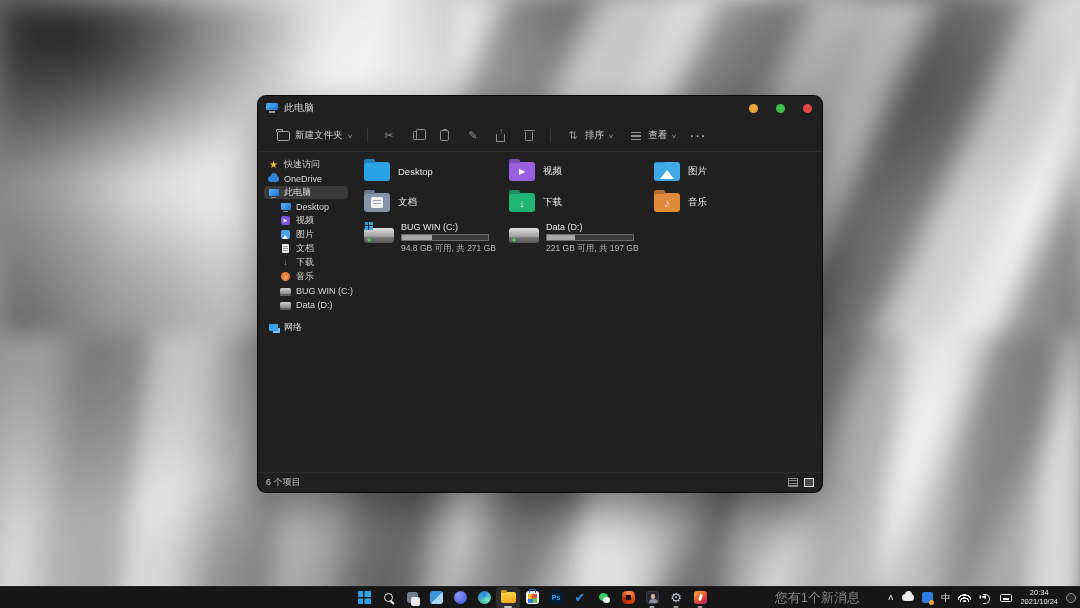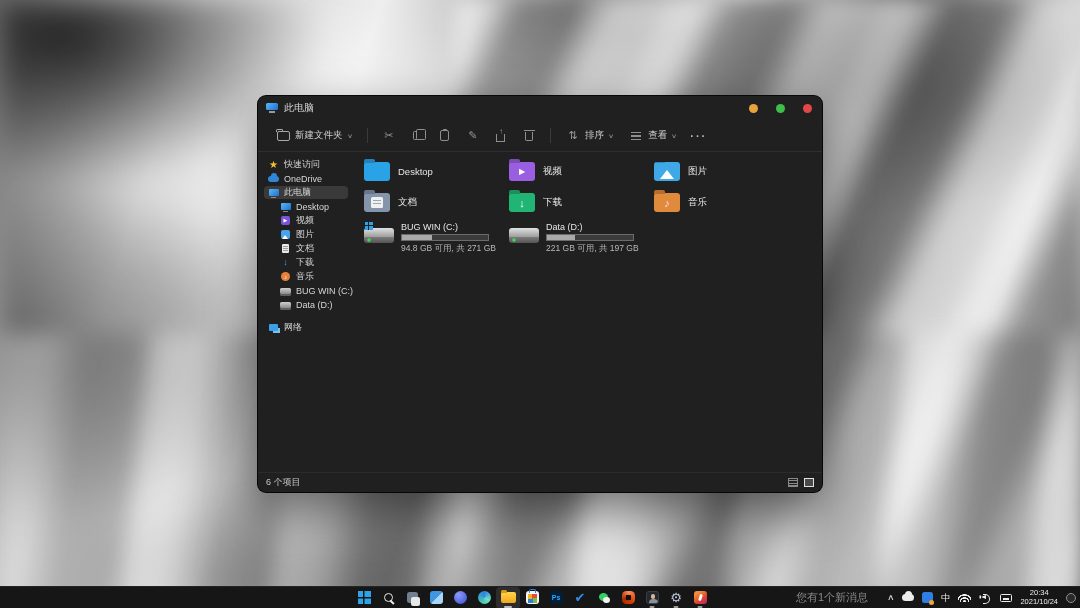--- a/index.html
+++ b/index.html
@@ -157,21 +157,21 @@
   .i-wechat::after{content:"";position:absolute;right:0;bottom:0;width:6.5px;height:6px;border-radius:50%;background:#f2f2f2;}
   .i-office{width:13px;height:13px;border-radius:35%;background:radial-gradient(circle,#17100c 0 31%,transparent 33%),conic-gradient(#ff8a50,#d83b01 40%,#a32d00 70%,#ff8a50);}
   .i-avatar{width:13px;height:13px;border-radius:3px;background:#23272e;position:relative;overflow:hidden;border:1px solid #3a3f47;}
   .i-avatar::before{content:"";position:absolute;top:2px;left:4px;width:4.5px;height:4.5px;border-radius:50%;background:#d8b79a;}
   .i-avatar::after{content:"";position:absolute;bottom:-1px;left:2px;width:9px;height:5px;border-radius:4px 4px 0 0;background:#8a8f98;}
   .i-gear{color:#b8c4d8;font-size:13px;line-height:1;}
   .i-devtool{width:13px;height:13px;border-radius:3px;background:linear-gradient(145deg,#f58e3a 20%,#e0452f 60%,#b0246e);position:relative;}
   .i-devtool::after{content:"";position:absolute;top:3px;left:5px;width:3px;height:7px;border-radius:2px;background:#fff;transform:rotate(18deg);}
 
   .tb-tray{position:absolute;right:4px;display:flex;align-items:center;gap:8px;height:22px;}
-  .tray-msg{font-size:11px;color:#8a8a8a;margin-right:12px;}
+  .tray-msg{font-size:13px;color:#8a8a8a;margin-right:20px;}
   .i-chevup{color:#d8d8d8;font-size:8px;line-height:1;transform:scaleX(1.3);}
   .i-cloudw{width:12px;height:6.5px;background:#ececec;border-radius:4px;position:relative;}
   .i-cloudw::before{content:"";position:absolute;top:-3.5px;left:3px;width:7px;height:7px;border-radius:50%;background:#ececec;}
   .i-sync{width:11px;height:11px;border-radius:2.5px;background:#2f7fe3;position:relative;}
   .i-sync::after{content:"";position:absolute;right:-1.5px;bottom:-1.5px;width:5px;height:5px;border-radius:50%;background:#f2a33c;}
   .i-ime{color:#ececec;font-size:9.5px;line-height:1;}
   .i-wifi{width:13px;height:9px;background:
      radial-gradient(circle at 50% 100%,#ececec 0 1.6px,transparent 2.1px),
      radial-gradient(circle at 50% 100%,transparent 0 3.4px,#ececec 3.4px 4.6px,transparent 5px),
      radial-gradient(circle at 50% 100%,transparent 0 6.4px,#ececec 6.4px 7.6px,transparent 8px);}

